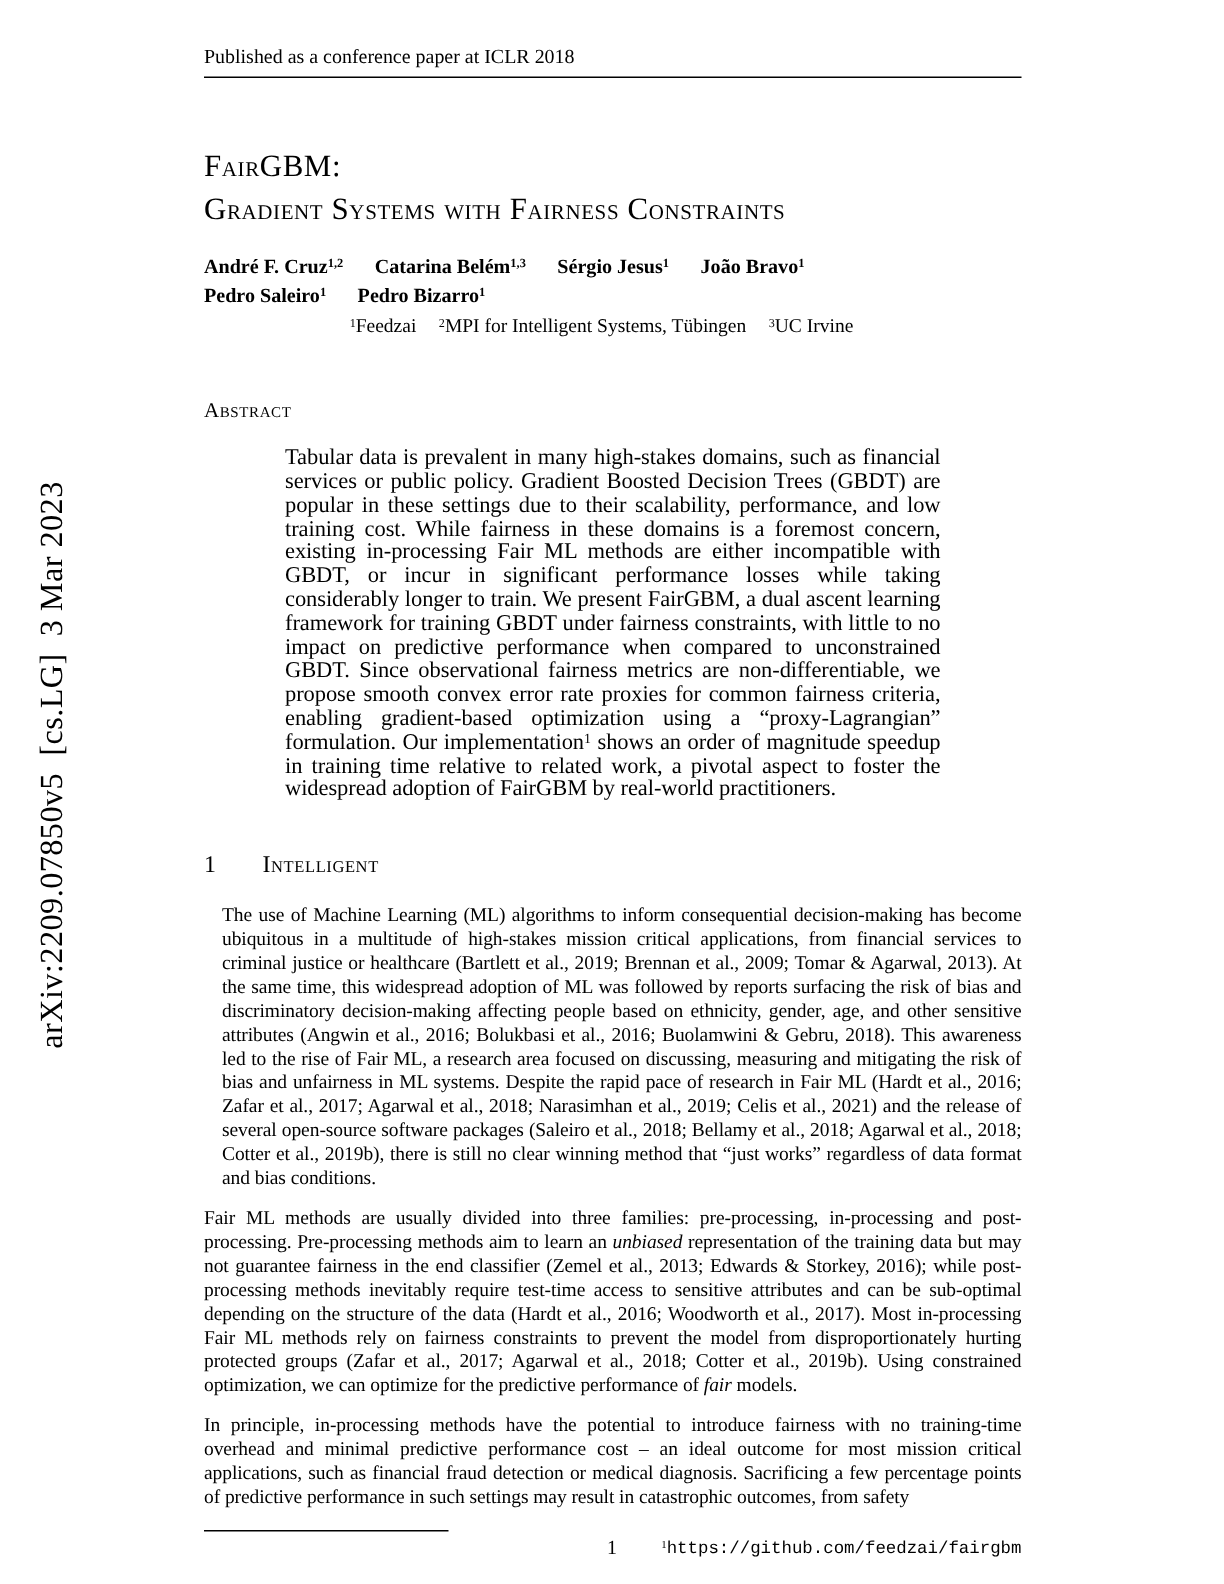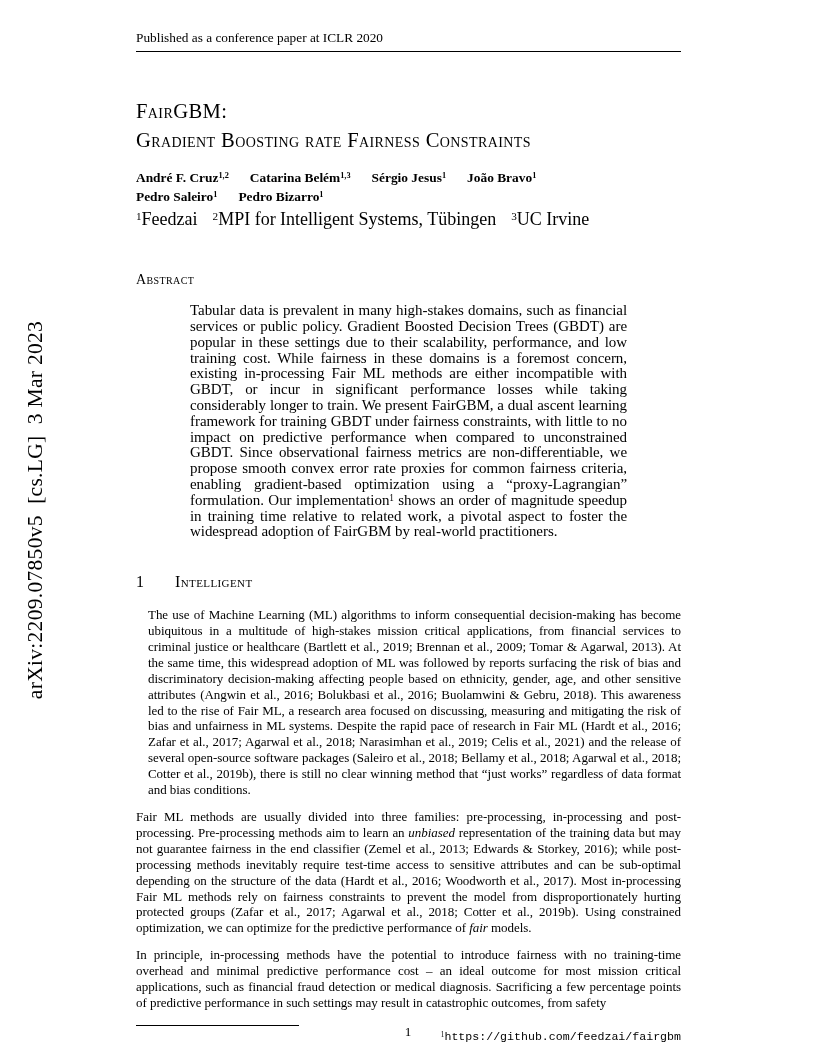--- a/index.html
+++ b/index.html
@@ -27,21 +27,21 @@
   .author-block { margin-top: 14px; font-size: 13.4px; }
   .author-row { font-weight: bold; line-height: 18.6px; }
   .author { margin-right: 21px; }
   sup {
     font-size: 0.62em;
     line-height: 0;
     position: relative;
     vertical-align: baseline;
     top: -0.45em;
   }
-  .affiliation-line { margin-top: 3px; font-size: 18px; }
+  .affiliation-line { margin-top: 3px; font-size: 13px; text-align: center; }
   .affiliation { margin-right: 15px; }
   .email-line {
     margin-top: 4px;
     font-family: "Liberation Mono", monospace;
     font-size: 12.8px;
     white-space: pre;
   }
 
   .abstract-heading {
     margin-top: 42px;
@@ -101,26 +101,26 @@
     white-space: pre;
   }
 </style>
 </head>
 <body>
 
 <div class="arxiv-stamp">arXiv:2209.07850v5  [cs.LG]  3 Mar 2023</div>
 
 <div class="content">
 
-  <div class="running-header">Published as a conference paper at ICLR 2020</div>
+  <div class="running-header">Published as a conference paper at ICLR 2018</div>
   <hr class="header-rule">
 
   <div class="title-block">
     <div class="title-line">FairGBM:</div>
-    <div class="title-line">Gradient Boosting rate Fairness Constraints</div>
+    <div class="title-line">Gradient Systems with Fairness Constraints</div>
   </div>
 
   <div class="author-block">
     <div>
         <div class="author-row"><span class="author"><span>André F. Cruz</span><sup>1,2</sup></span><span class="author"><span>Catarina Belém</span><sup>1,3</sup></span><span class="author"><span>Sérgio Jesus</span><sup>1</sup></span><span class="author"><span>João Bravo</span><sup>1</sup></span></div>
         <div class="author-row"><span class="author"><span>Pedro Saleiro</span><sup>1</sup></span><span class="author"><span>Pedro Bizarro</span><sup>1</sup></span></div>
       </div>
     <div class="affiliation-line"><span class="affiliation"><sup>1</sup><span>Feedzai</span></span><span class="affiliation"><sup>2</sup><span>MPI for Intelligent Systems, Tübingen</span></span><span class="affiliation"><sup>3</sup><span>UC Irvine</span></span></div>
   </div>
 

